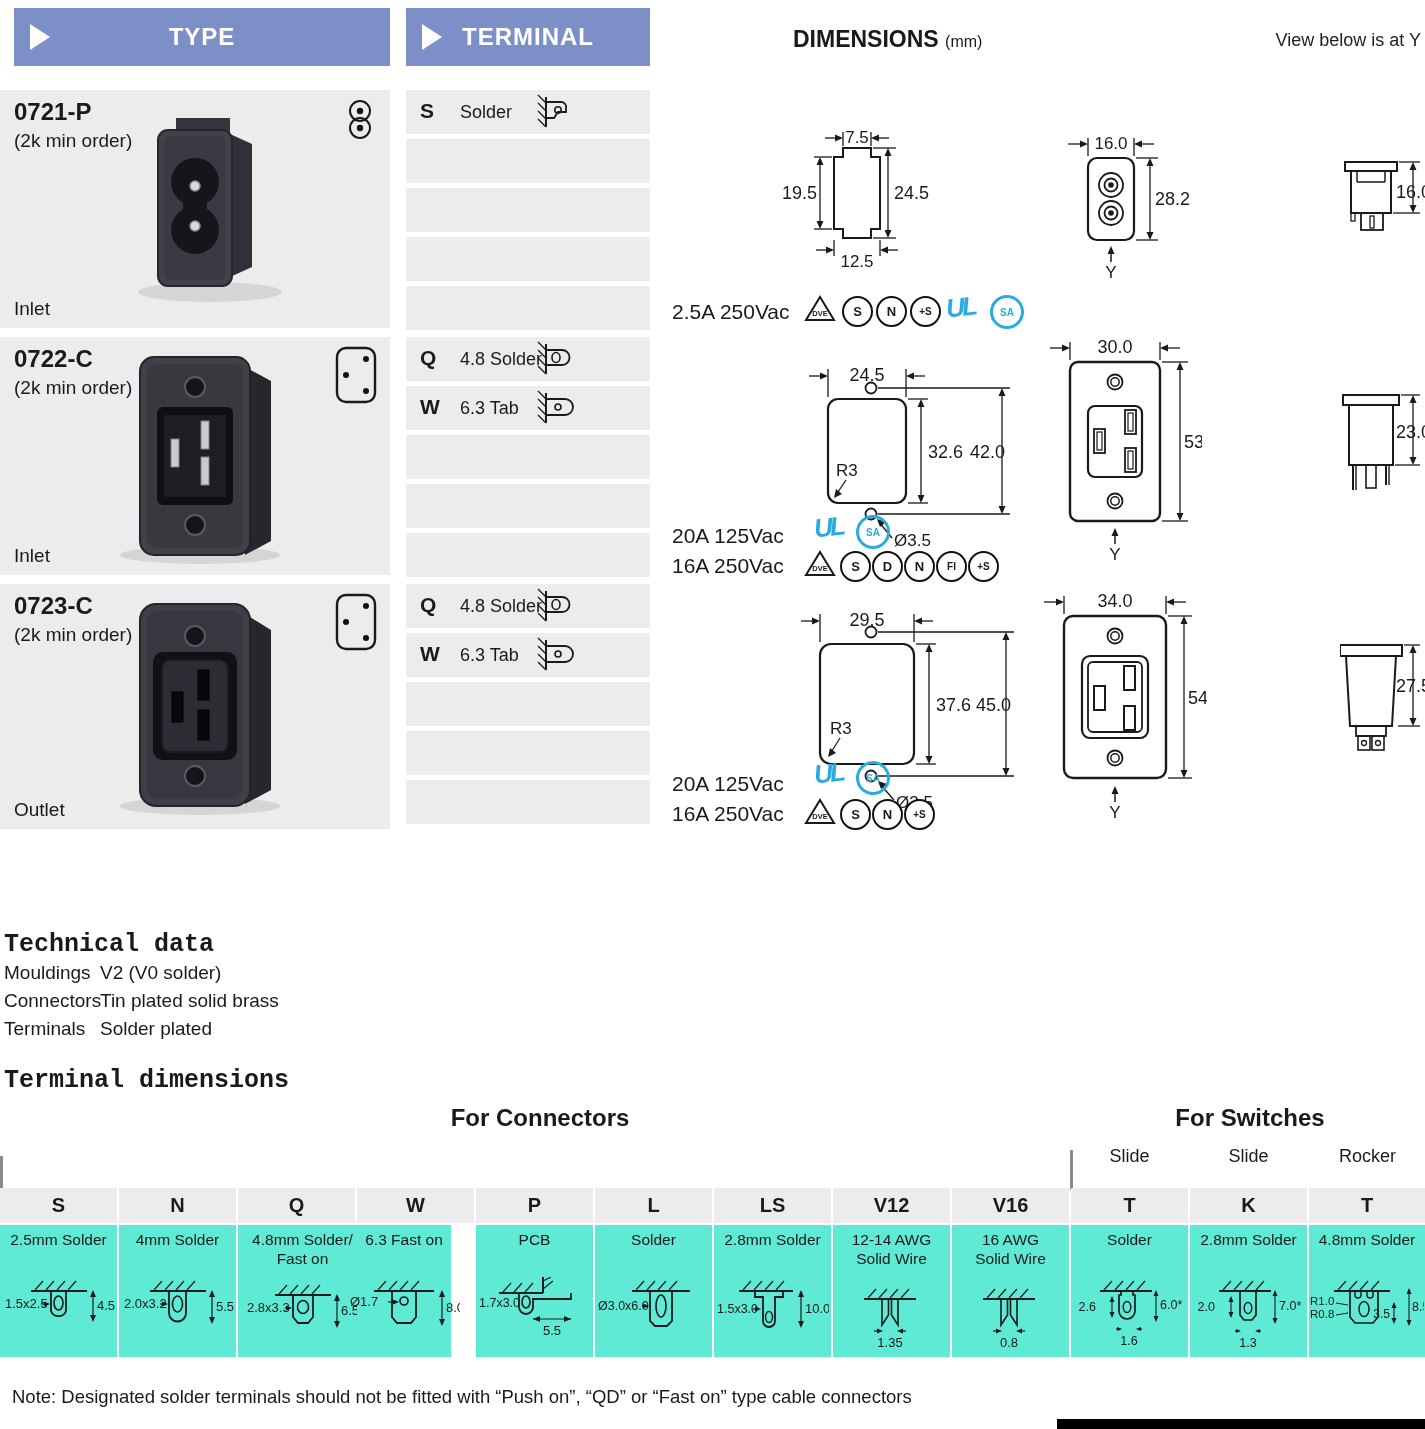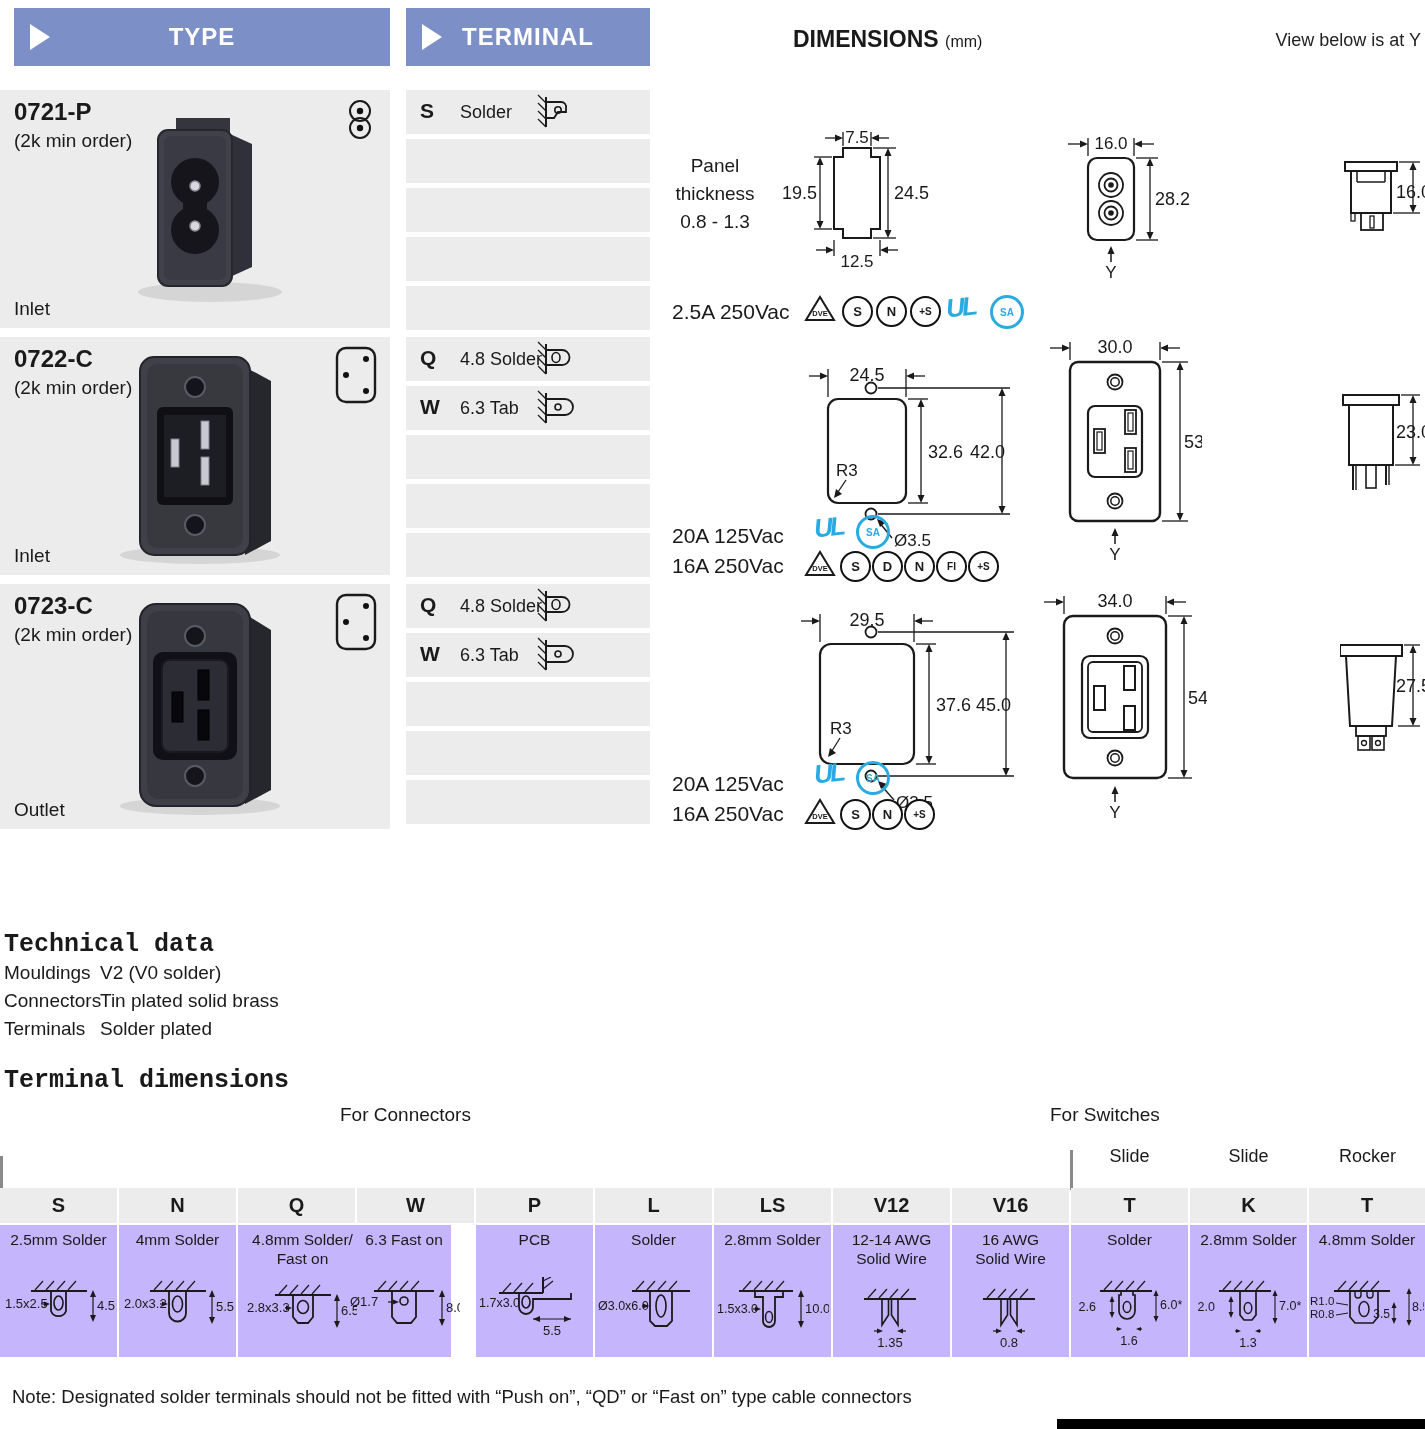--- a/index.html
+++ b/index.html
@@ -25,25 +25,25 @@
   .panel-note{position:absolute;left:658px;top:152px;width:114px;text-align:center;font-size:19px;line-height:28px;}
   .mk{position:absolute;width:27px;height:27px;border:2.2px solid #111;border-radius:50%;
       display:flex;align-items:center;justify-content:center;font-weight:bold;font-size:13px;background:#fff;}
   .mk-small{font-size:10px;}
   .mk-ul{position:absolute;color:#29abe2;font-weight:900;font-size:26px;font-style:italic;letter-spacing:-3px;transform:rotate(-6deg);}
   .mk-csa{position:absolute;width:28px;height:28px;border:3px solid #29abe2;border-radius:50%;color:#29abe2;
       display:flex;align-items:center;justify-content:center;font-weight:bold;font-size:10px;}
   .tech-title{position:absolute;left:4px;font-size:25px;font-weight:bold;font-family:Liberation Mono, monospace;}
   .tech-label{position:absolute;left:4px;font-size:19px;}
   .tech-value{position:absolute;left:100px;font-size:19px;}
-  .grp-hdr{position:absolute;font-size:19px;font-weight:normal;}
+  .grp-hdr{position:absolute;font-size:24px;font-weight:bold;text-align:center;}
   .sw-type{position:absolute;top:1146px;font-size:18px;width:117px;text-align:center;}
   .col-hdr{position:absolute;top:1188px;height:35px;background:#ececec;display:flex;align-items:center;justify-content:center;
            font-size:20px;font-weight:bold;}
-  .col-body{position:absolute;top:1225px;height:132px;background:#c4b5fd;}
+  .col-body{position:absolute;top:1225px;height:132px;background:#5eead4;}
   .col-desc{position:absolute;top:5px;left:0;width:100%;text-align:center;font-size:15.5px;line-height:19px;}
   .col-svg{position:absolute;bottom:4px;left:50%;transform:translateX(-50%);}
   .note{position:absolute;left:12px;top:1386px;font-size:18.5px;}
   .divider{position:absolute;background:#8a8a8a;}
   svg{display:block;}
   svg text{font-family:"Liberation Sans",sans-serif;fill:#1a1a1a;}
   .blk{stroke:#1a1a1a;fill:none;}
 </style>
 </head>
 <body>
@@ -209,25 +209,20 @@
       <line x1="14" y1="26" x2="6" y2="18" class="blk" stroke-width="1.2"></line>
         <line x1="14" y1="34" x2="6" y2="26" class="blk" stroke-width="1.2"></line>
       <path d="M14,10 h19 a7.5,7.5 0 0 1 0,16 h-19 z" class="blk" stroke-width="1.8"></path>
       <circle cx="26" cy="18" r="3" class="blk" stroke-width="1.6"></circle>
     </svg>
   </div>
   <div class="term-row" style="top:682px;"></div>
   <div class="term-row" style="top:731px;"></div>
   <div class="term-row" style="top:780px;"></div>
 
-  <div class="panel-note">
-    <div>Panel</div>
-    <div>thickness</div>
-    <div>0.8 - 1.3</div>
-  </div>
 
   <svg class="abs" style="left:782px;top:126px;" width="185" height="145">
     <path d="M61,22 h28 v9 h9 v72 h-9 v9 h-28 v-9 h-9 v-72 h9 z" class="blk" stroke-width="2"></path>
     <line x1="61" y1="20" x2="61" y2="6" class="blk" stroke-width="1.3"></line>
       <line x1="89" y1="20" x2="89" y2="6" class="blk" stroke-width="1.3"></line>
     <line x1="43" y1="12" x2="59" y2="12" class="blk" stroke-width="1.3"></line>
       <polygon points="61,12 53,8.5 53,15.5" fill="#1a1a1a"></polygon>
     <line x1="107" y1="12" x2="91" y2="12" class="blk" stroke-width="1.3"></line>
       <polygon points="89,12 97,8.5 97,15.5" fill="#1a1a1a"></polygon>
     <text x="75" y="17" font-size="17" text-anchor="middle">7.5</text>

